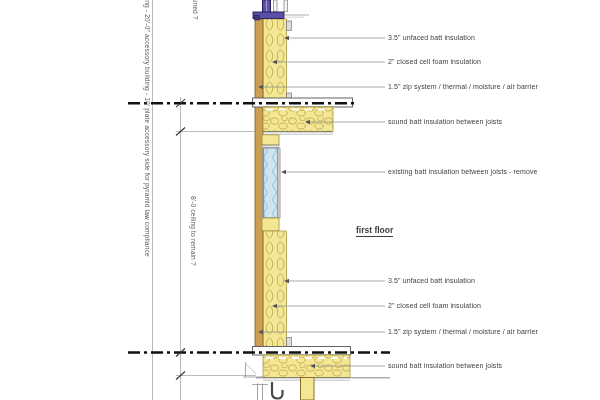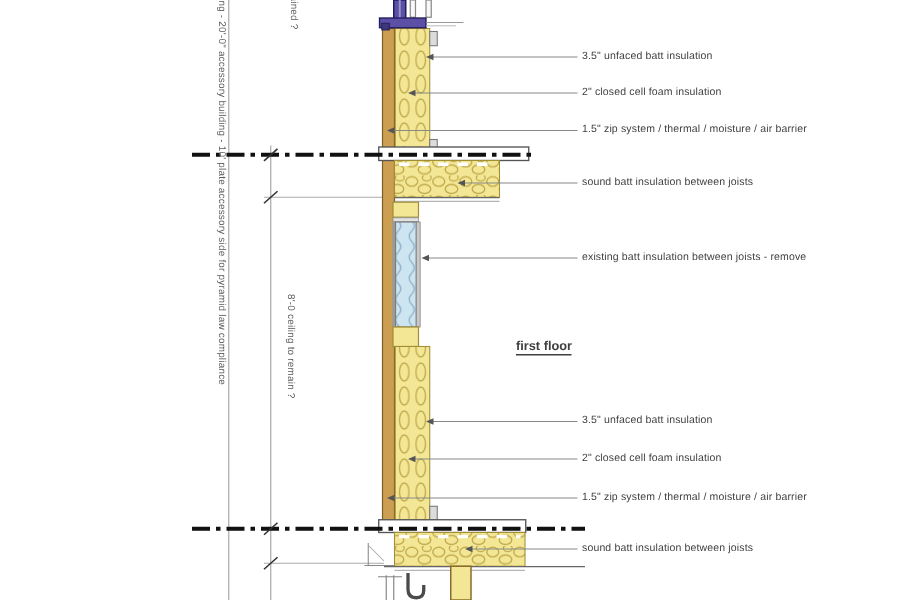--- a/index.html
+++ b/index.html
@@ -133,18 +133,18 @@
   <div class="callout" style="left:388px;top:34px">3.5" unfaced batt insulation</div>
   <div class="callout" style="left:388px;top:58px">2" closed cell foam insulation</div>
   <div class="callout" style="left:388px;top:83px">1.5" zip system / thermal / moisture / air barrier</div>
   <div class="callout" style="left:388px;top:118px">sound batt insulation between joists</div>
   <div class="callout" style="left:388px;top:168px">existing batt insulation between joists - remove</div>
   <div class="callout" style="left:388px;top:277px">3.5" unfaced batt insulation</div>
   <div class="callout" style="left:388px;top:302px">2" closed cell foam insulation</div>
   <div class="callout" style="left:388px;top:328px">1.5" zip system / thermal / moisture / air barrier</div>
   <div class="callout" style="left:388px;top:362px">sound batt insulation between joists</div>
 
-  <div class="floor-label" style="left:344px;top:225px">first floor</div>
+  <div class="floor-label" style="left:356px;top:225px">first floor</div>
 
   <div class="vnote" style="left:151px;top:-16px">building - 20'-0" accessory building - 10' plate accessory side for pyramid law compliance</div>
   <div class="vnote" style="left:197px;top:196px">8'-0 ceiling to remain ?</div>
   <div class="vnote" style="left:199px;top:-3px">ained ?</div>
 </div>
 
 </body></html>

